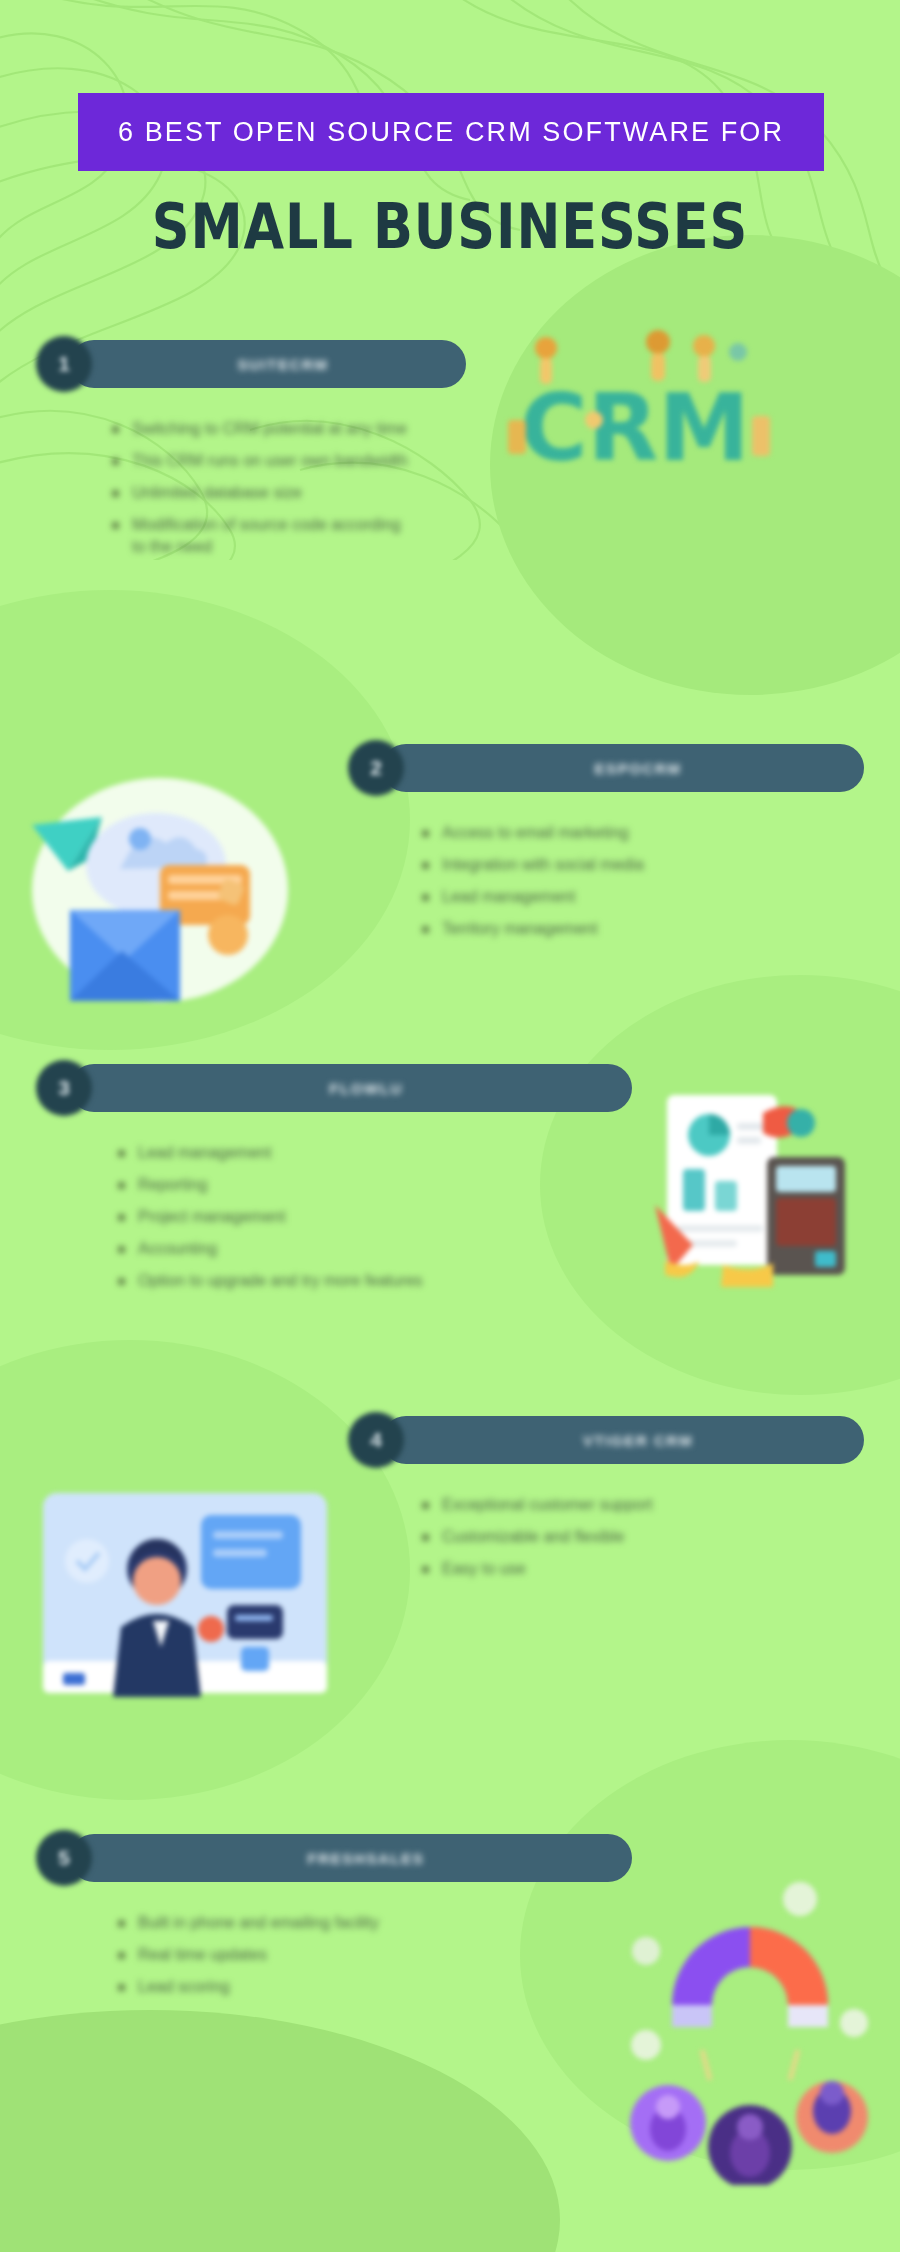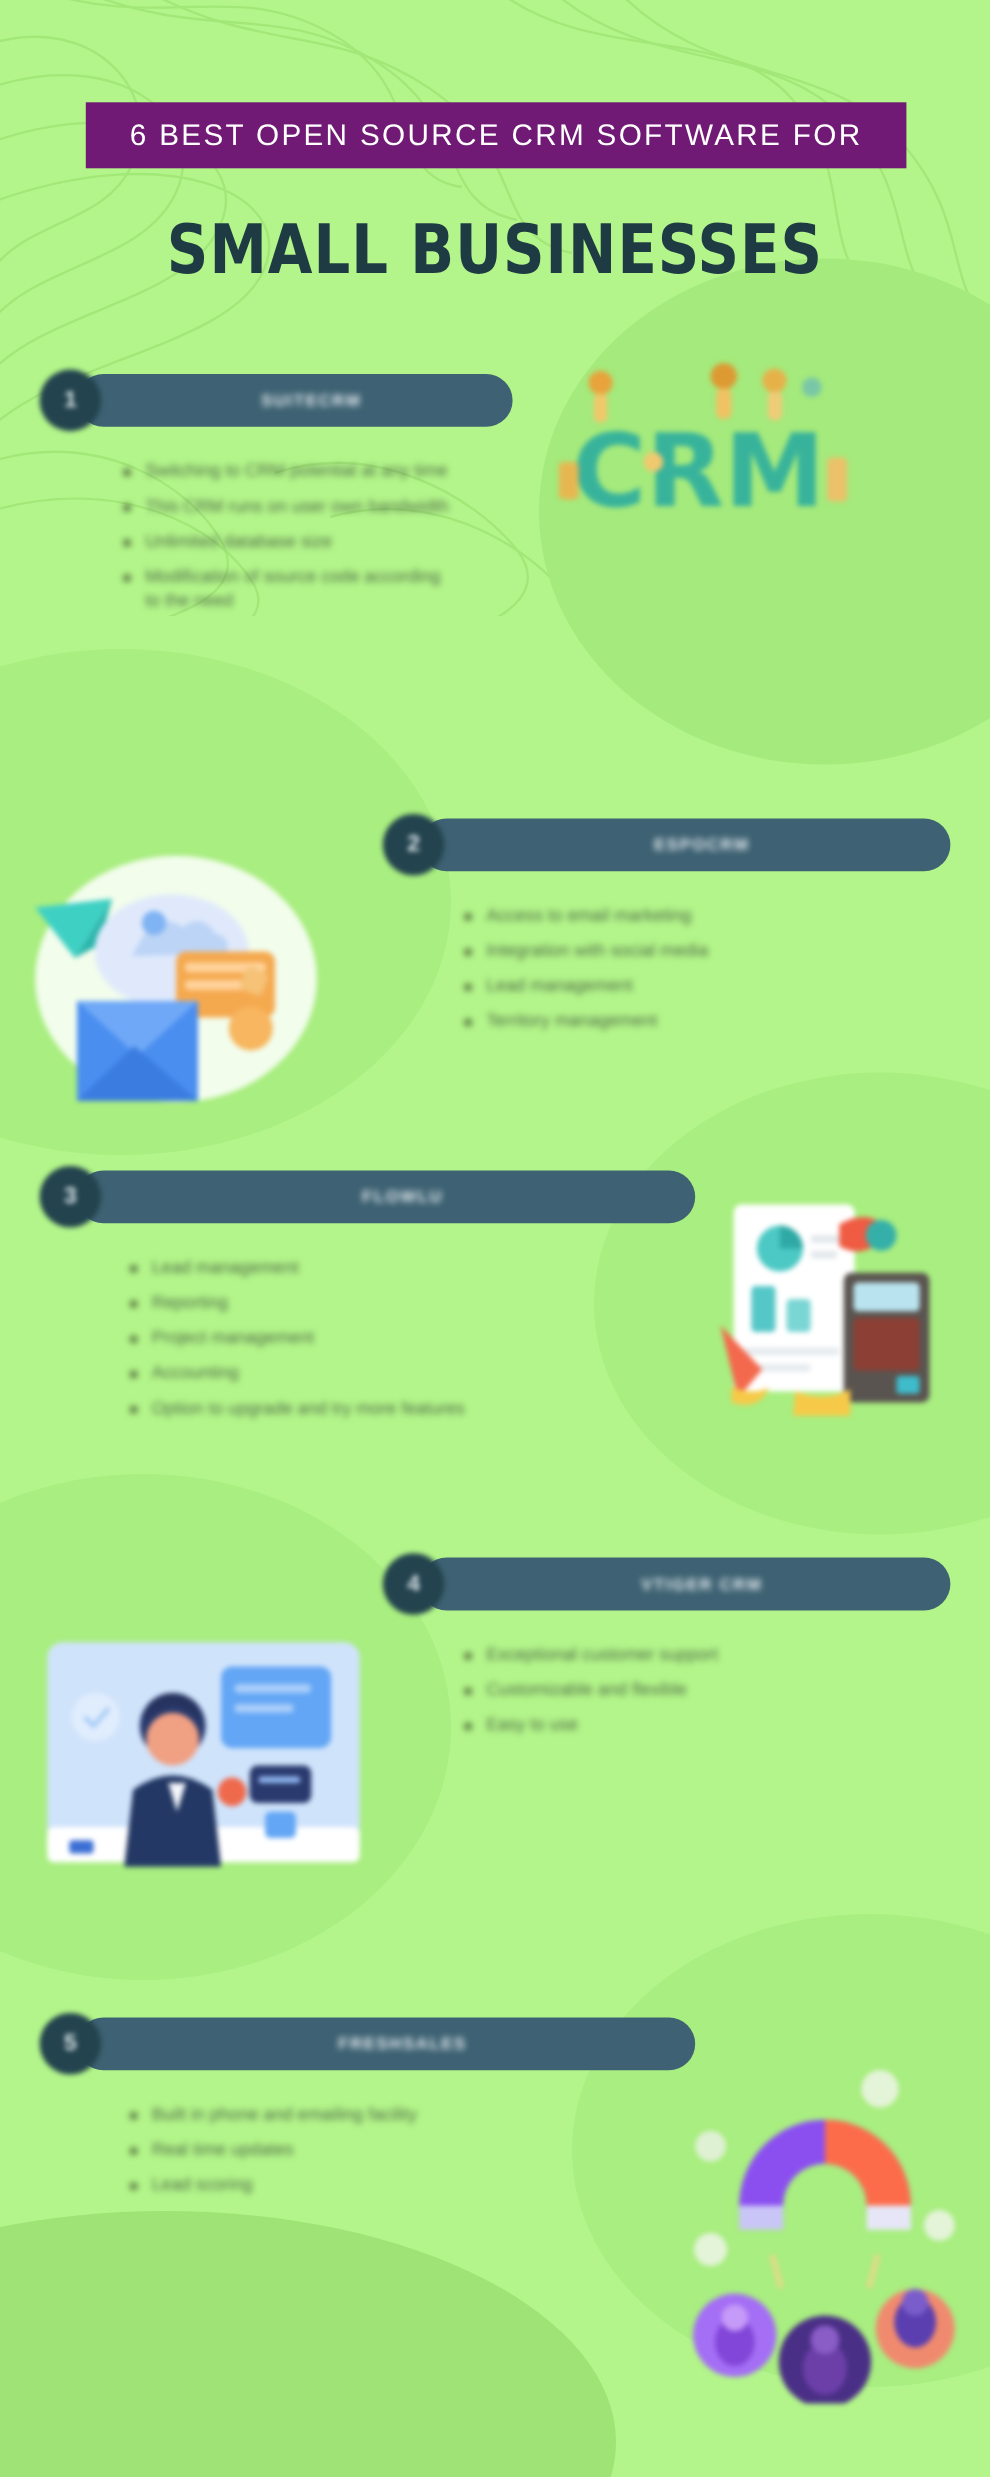--- a/index.html
+++ b/index.html
@@ -39,22 +39,22 @@
     width: 900px; height: 560px;
     opacity: .55;
   }
 
   
   #header-band {
     position: absolute;
     left: 78px;
     top: 93px;
     width: 746px;
-    height: 60px;
-    background: #701a75;
+    height: 78px;
+    background: #6d28d9;
     z-index: 3;
     display: flex;
     align-items: center;
     justify-content: center;
   }
 
   #header-band-text {
     color: #ffffff;
     font-size: 27px;
     letter-spacing: 2.1px;

